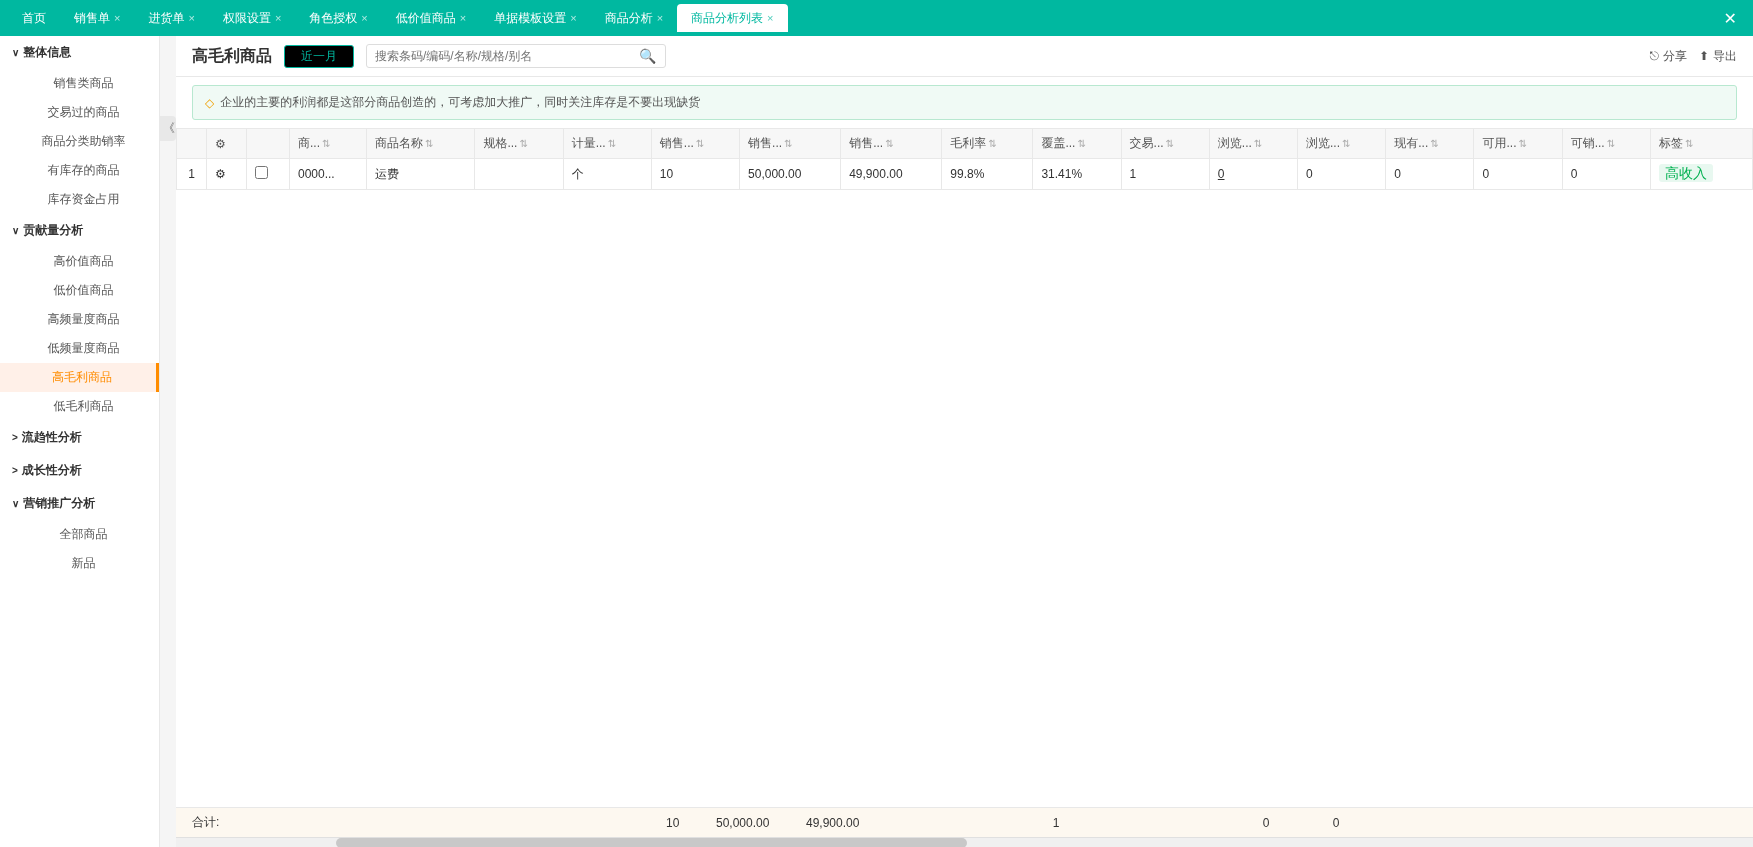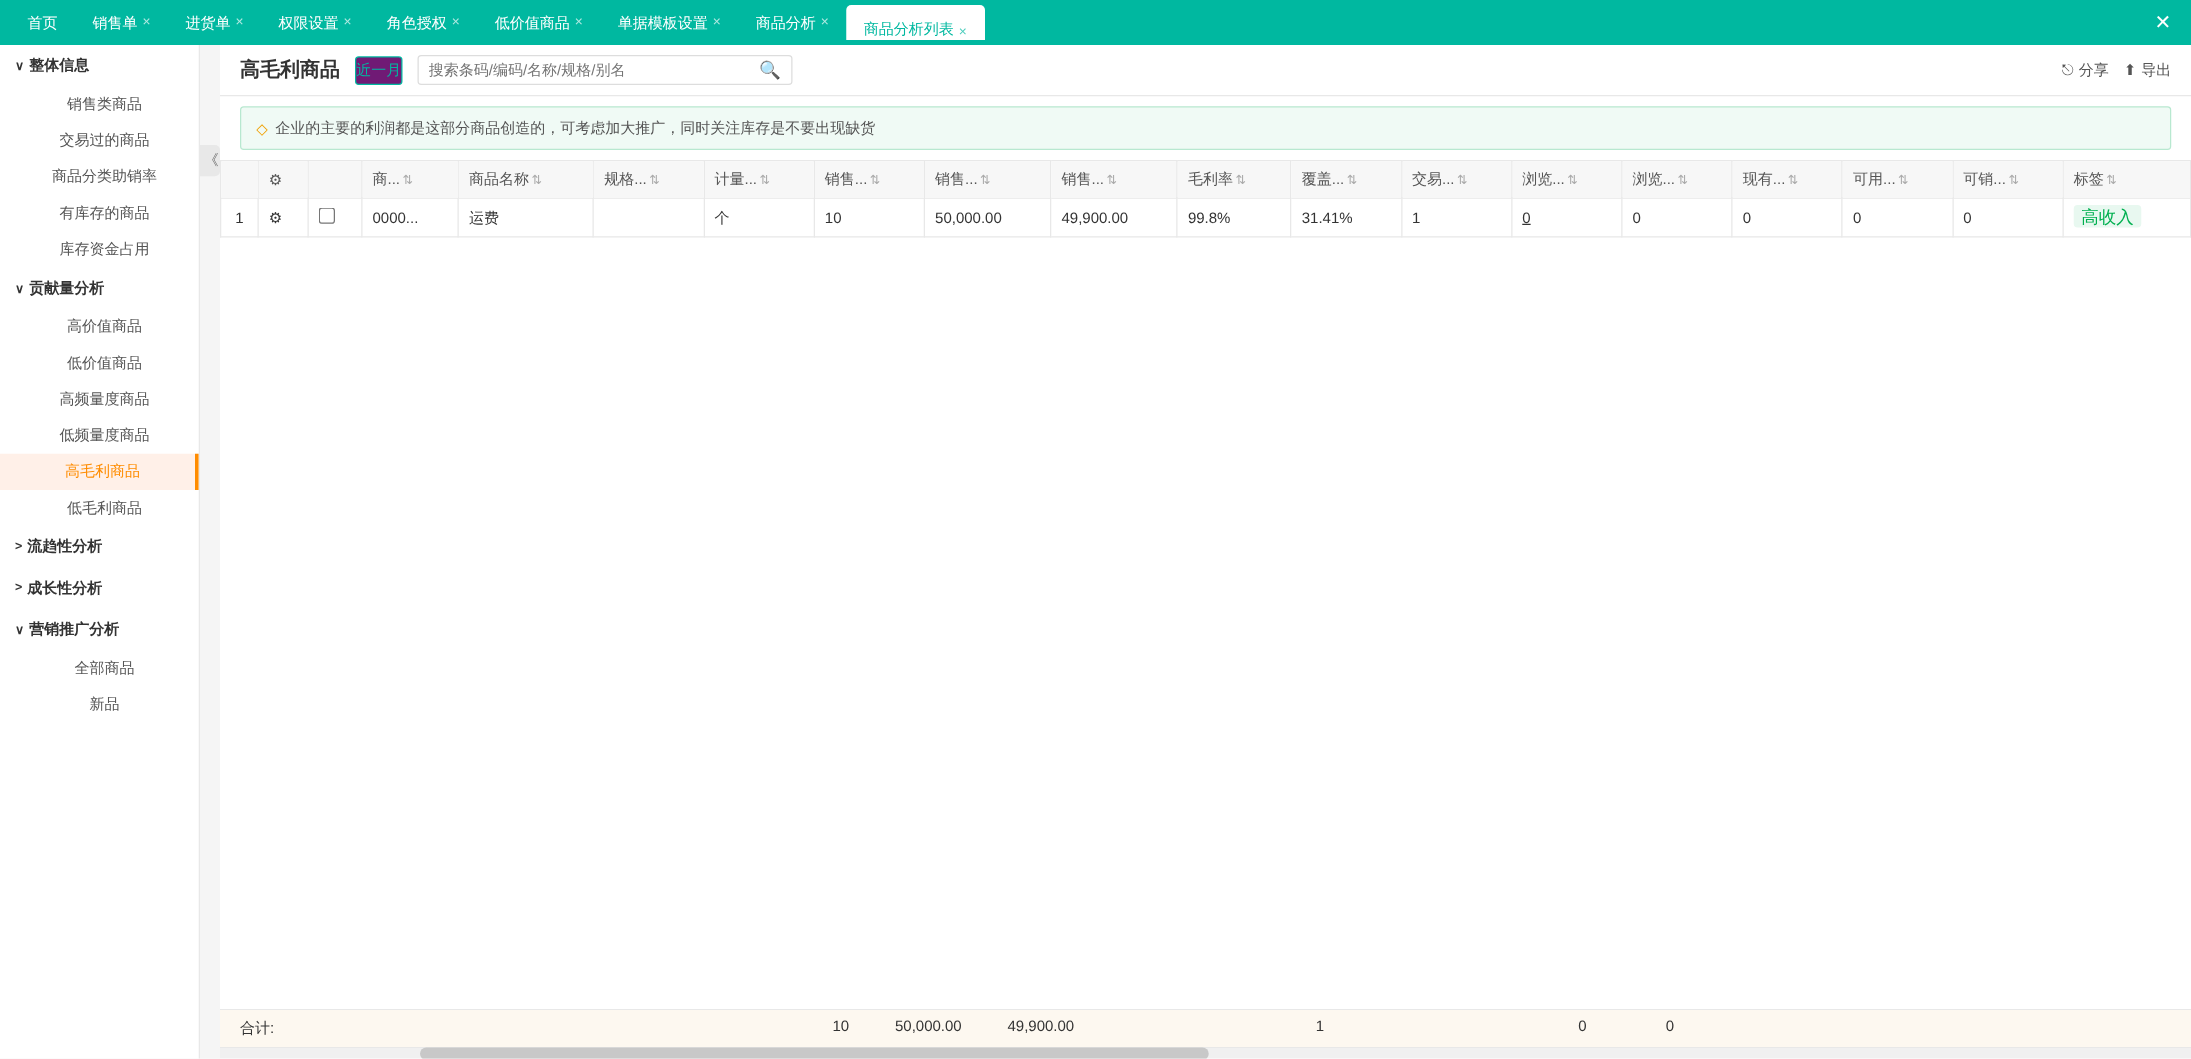--- a/index.html
+++ b/index.html
@@ -22,21 +22,20 @@
       align-items: center;
       cursor: pointer;
       white-space: nowrap;
       font-size: 13px;
       gap: 4px;
     }
     .nav-tab.active {
       background: #fff;
       color: #00b8a0;
       border-radius: 4px 4px 0 0;
-      align-items: flex-end;
     }
     .nav-tab .close-x {
       font-size: 11px;
       opacity: 0.7;
       cursor: pointer;
     }
     .nav-close-btn {
       margin-left: auto;
       color: #fff;
       cursor: pointer;
@@ -112,25 +111,25 @@
       padding: 8px 16px;
       border-bottom: 1px solid #e8e8e8;
       gap: 12px;
     }
     .content-title {
       font-size: 16px;
       font-weight: bold;
       color: #333;
     }
     .filter-btn {
-      background: #701a75;
+      background: #000000;
       border: 1px solid #00b8a0;
       color: #00b8a0;
       border-radius: 3px;
-      padding: 2px 0;
+      padding: 2px 16px;
       cursor: pointer;
       font-size: 12px;
     }
     .search-box {
       display: flex;
       border: 1px solid #ddd;
       border-radius: 3px;
       padding: 3px 8px;
       flex: 1;
       max-width: 300px;
@@ -207,20 +206,21 @@
       color: #00b050;
       border-radius: 3px;
       padding: 1px 6px;
       font-size: 14px;
     }
     .underline-link { text-decoration: underline; color: #333; cursor: pointer; }
 
     
     .footer-bar {
       display: flex;
+      align-items: center;
       border-top: 1px solid #e8e8e8;
       padding: 6px 16px;
       background: #fdf8f0;
       font-size: 12px;
       color: #333;
       position: sticky;
       bottom: 4px;
     }
     .footer-bar .label { margin-right: 8px; color: #333; font-weight: normal; }
     .footer-cell { padding: 0 8px; min-width: 80px; text-align: right; }

